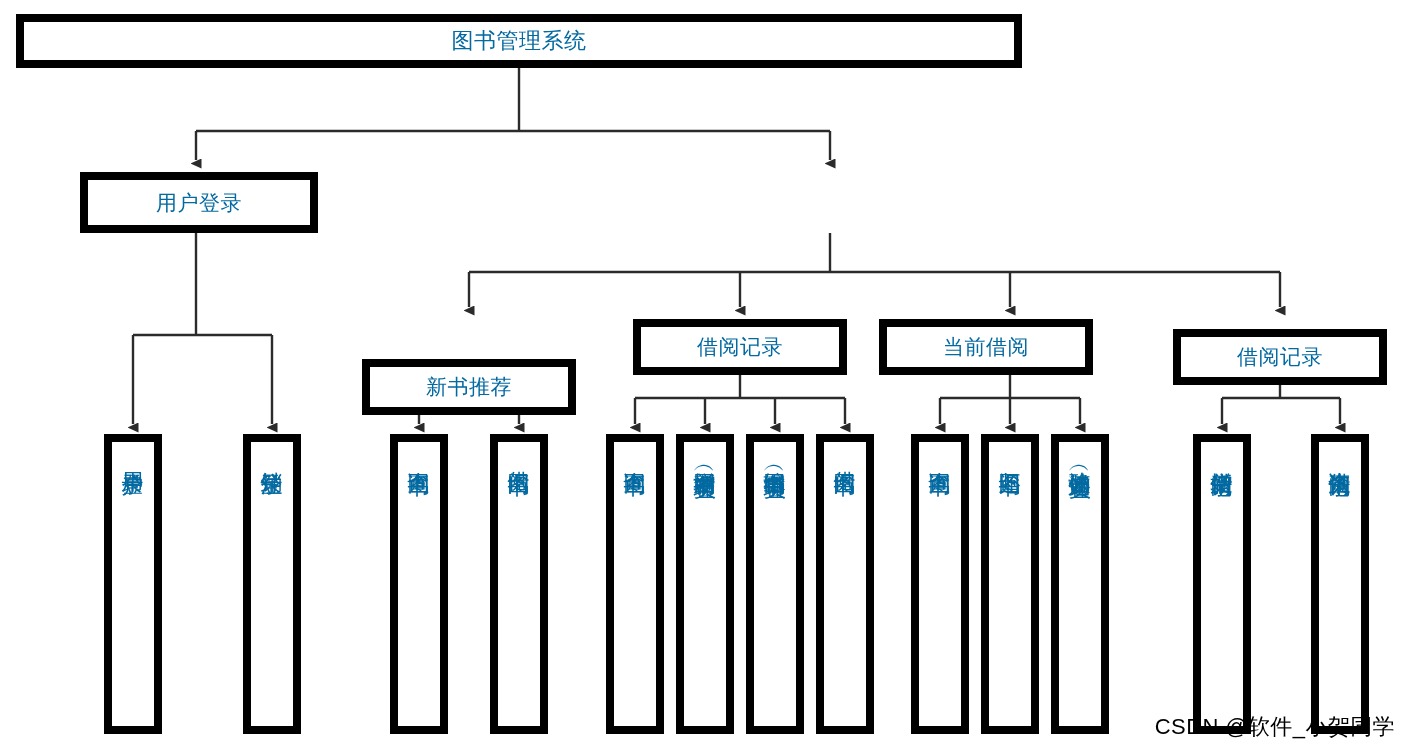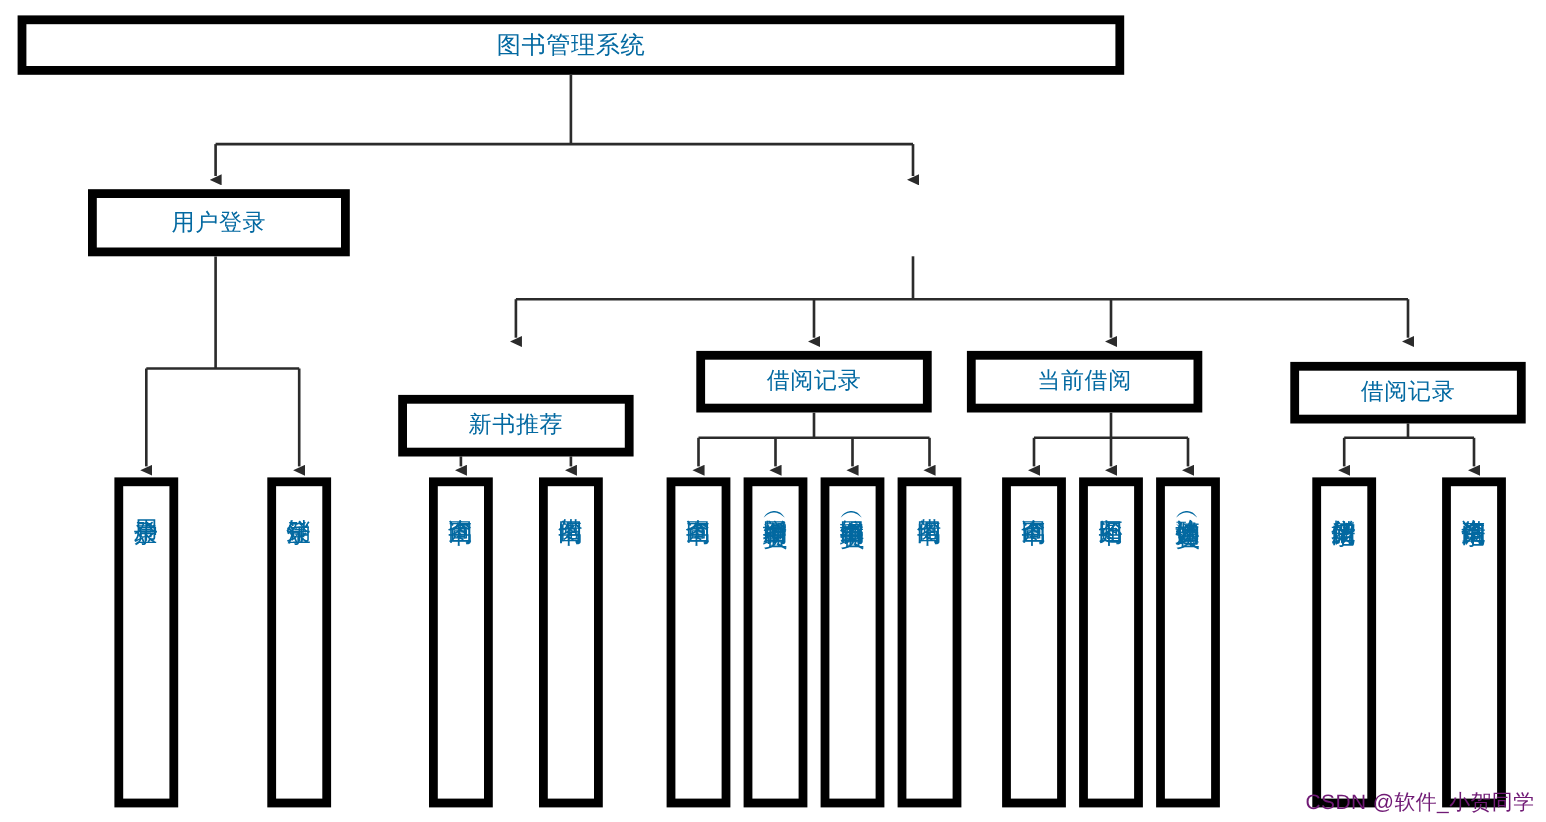--- a/index.html
+++ b/index.html
@@ -62,22 +62,22 @@
     font-size: 22px;
     line-height: 1.05;
     letter-spacing: 1px;
     white-space: nowrap;
     max-height: 280px;
   }
   #watermark {
     position: absolute;
     right: 10px;
     bottom: 5px;
-    font-size: 19px;
-    color: #701a75;
+    font-size: 22px;
+    color: #000000;
     white-space: nowrap;
     letter-spacing: 0.4px;
   }
 </style>
 </head>
 <body>
 
 <div id="diagram-root">
 
   <svg id="edge-layer" viewBox="0 0 1405 747" width="1405" height="747">

